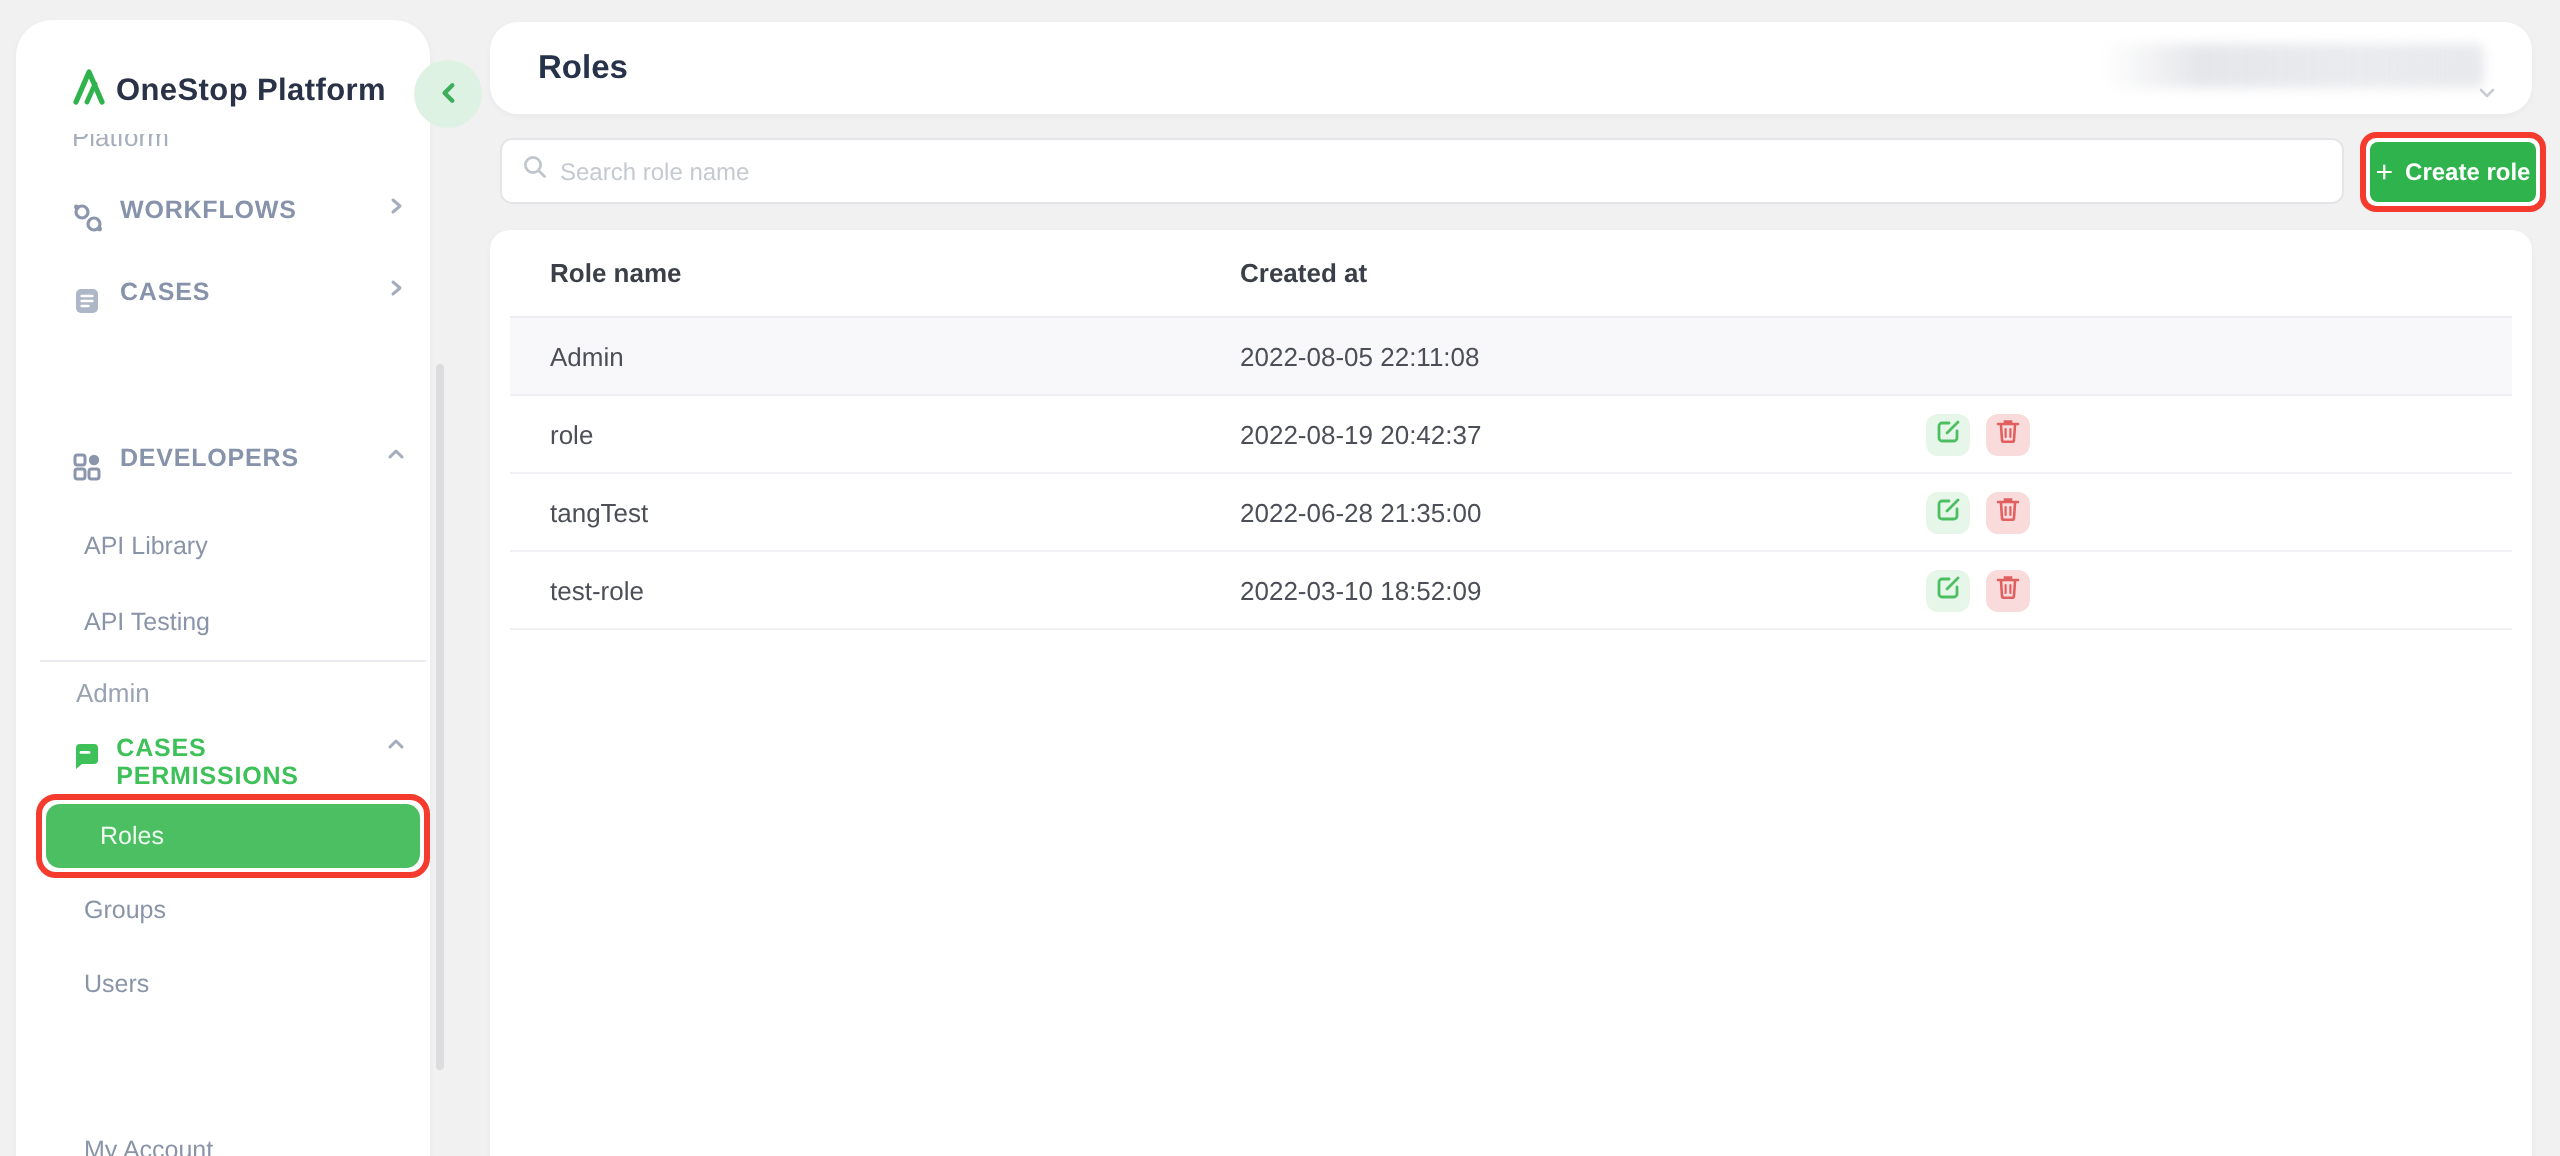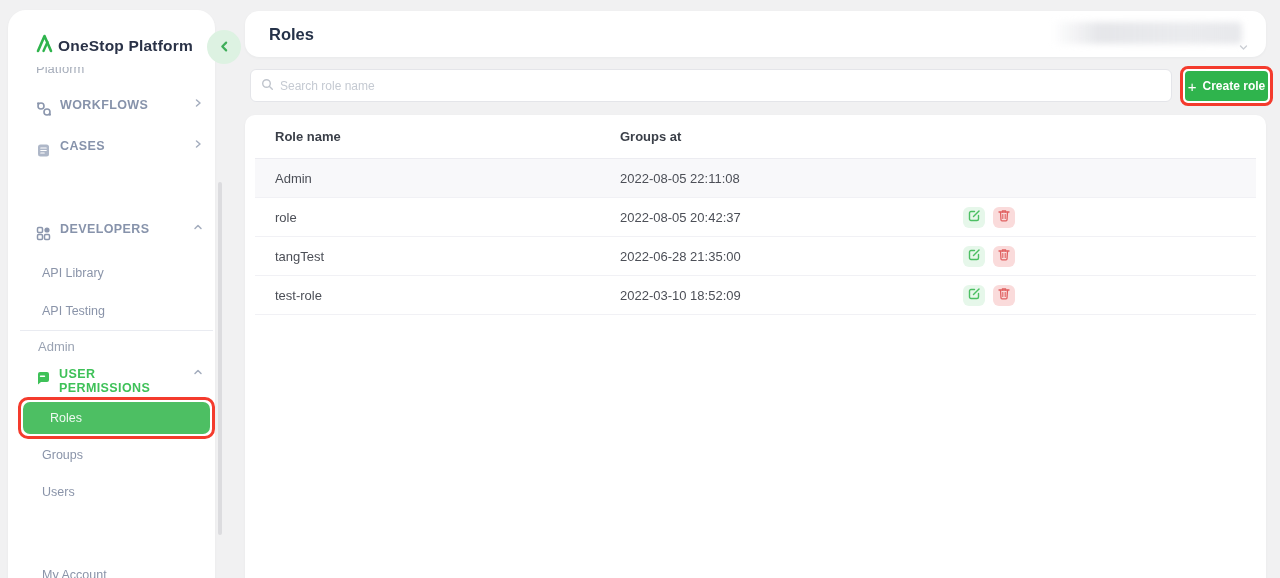--- a/index.html
+++ b/index.html
@@ -207,21 +207,21 @@
 
   <div class="admin-label" style="top:329px">Admin</div>
 
   <div class="nav-row" style="top:357px">
     <span class="ico">
       <svg width="15" height="15" viewBox="0 0 15 15">
         <path d="M2 3 a2 2 0 0 1 2-2 h7 a2 2 0 0 1 2 2 v6 a2 2 0 0 1 -2 2 h-6 l-3 2.5 z" fill="#3ec158"></path>
         <line x1="4.5" y1="5.2" x2="8.5" y2="5.2" stroke="#fff" stroke-width="1.4" stroke-linecap="round"></line>
       </svg>
     </span>
-    <span class="nav-label perm-label">USER PERMISSIONS</span>
+    <span class="nav-label perm-label">CASES PERMISSIONS</span>
     <span class="nav-chevron">
       <svg width="10" height="10" viewBox="0 0 10 10">
           <polyline points="2,6.5 5,3.5 8,6.5" fill="none" stroke="#a4adbe" stroke-width="1.5" stroke-linecap="round" stroke-linejoin="round"></polyline>
         </svg>
     </span>
   </div>
 
   <div class="active-wrap">
     <div class="active-pill">
       <span>Roles</span>
@@ -267,32 +267,32 @@
   <button class="create-btn">
     <span class="plus-glyph">+</span>
     <span>Create role</span>
   </button>
 </div>
 
 <div class="content-card">
   <div class="table">
     <div class="t-row t-head">
       <div class="cell">Role name</div>
-      <div class="cell">Groups at</div>
+      <div class="cell">Created at</div>
       <div class="cell"></div>
     </div>
     <div>
         <div class="t-row row-highlight">
     <div class="cell">Admin</div>
     <div class="cell">2022-08-05 22:11:08</div>
 
   </div>
         <div class="t-row">
     <div class="cell">role</div>
-    <div class="cell">2022-08-05 20:42:37</div>
+    <div class="cell">2022-08-19 20:42:37</div>
     <div class="actions-cell">
       <button class="icon-btn edit">
         <span>
           <svg width="13" height="13" viewBox="0 0 13 13">
             <path d="M10.5 6.5 v3.5 a1.5 1.5 0 0 1 -1.5 1.5 h-6 a1.5 1.5 0 0 1 -1.5 -1.5 v-6 a1.5 1.5 0 0 1 1.5 -1.5 h3.5" fill="none" stroke="#4cbf63" stroke-width="1.4" stroke-linecap="round"></path>
             <line x1="5.5" y1="7.5" x2="11" y2="2" stroke="#4cbf63" stroke-width="1.4" stroke-linecap="round"></line>
           </svg>
         </span>
       </button>
       <button class="icon-btn del">

